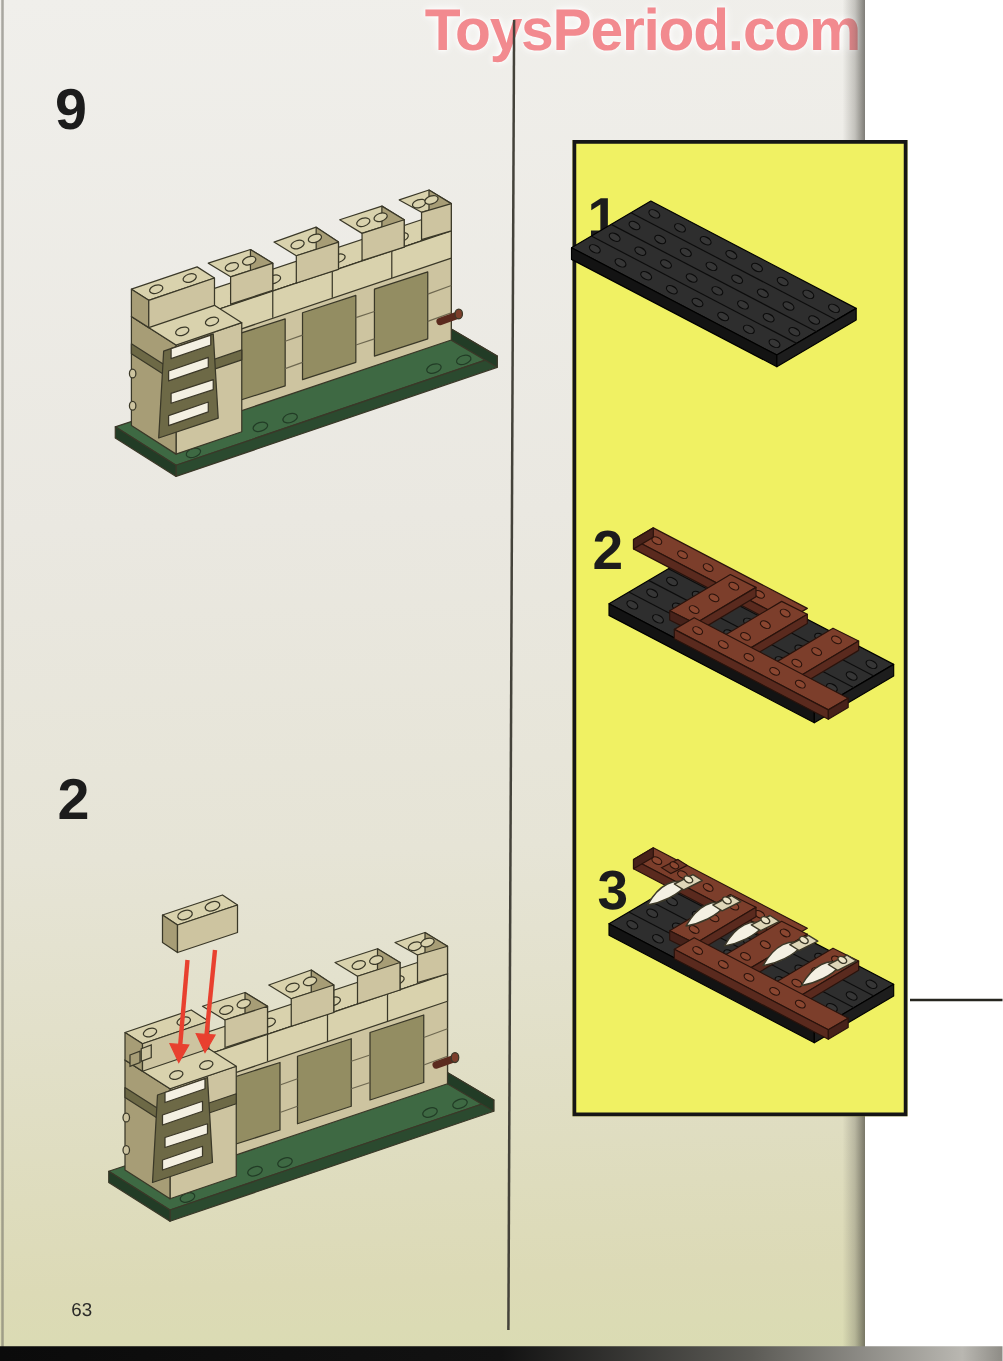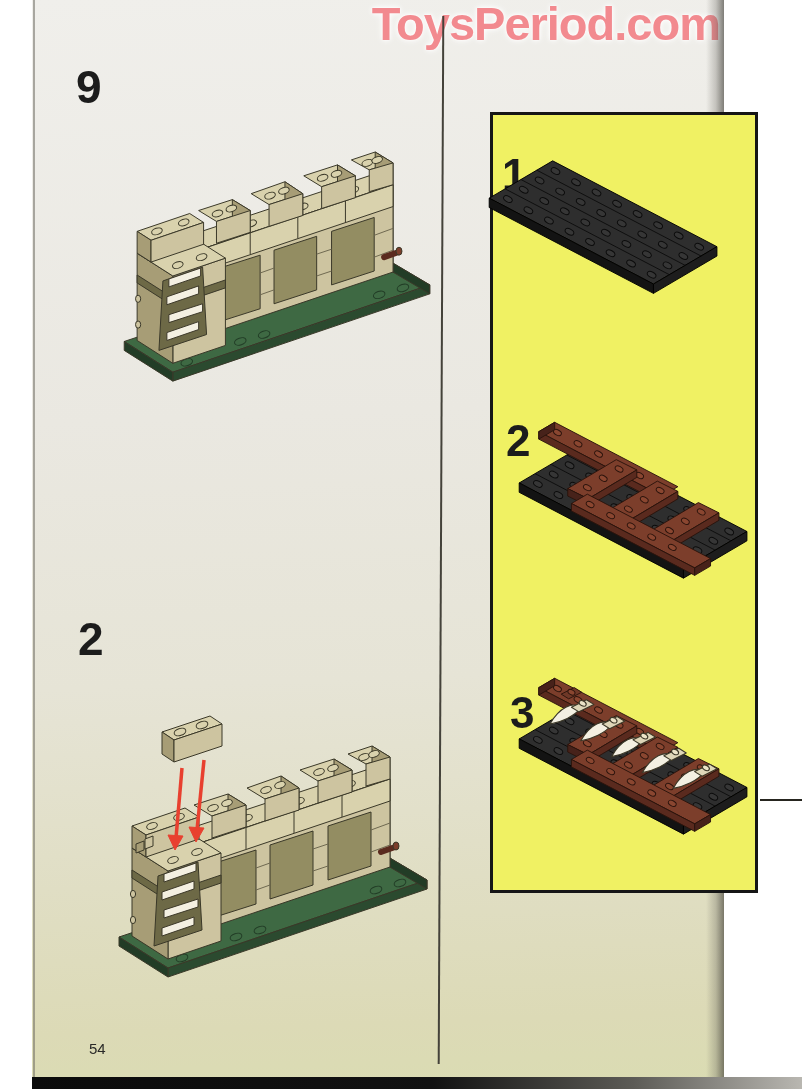--- a/index.html
+++ b/index.html
@@ -9,21 +9,20 @@
     --olive_panel:#938d62; --olive_dark:#6d6946;
     --green_top:#3e6943; --green_side:#2b4a2f; --green_dark:#223c26;
     --black_plate:#2e2e2e; --black_plate_front:#131313; --black_plate_right:#1d1d1d;
     --brown_top:#7c3e2b; --brown_side:#5a2a1e; --brown_dark:#47221a;
     --horn_white:#f4f0e2; --cream:#ded6b8; --arrow_red:#e8402f; --divider:#44423a;
   }
   html,body{margin:0;padding:0;}
   body{width:802px;height:1089px;overflow:hidden;font-family:"Liberation Sans","DejaVu Sans",sans-serif;}
   .page{position:relative;width:692px;height:1089px;
     background:linear-gradient(178deg,var(--paper_top) 0%,var(--paper) 38%,#e6e4d6 62%,#e0dec4 80%,var(--paper_green) 93%,#dadcb2 100%);
-    margin-left:32px;
   }
   .edge-left{position:absolute;left:1px;top:0;width:2px;height:1082px;background:rgba(110,108,98,.55);}
   .edge-right{position:absolute;right:0;top:0;width:18px;height:1089px;
     background:linear-gradient(90deg,rgba(0,0,0,0) 0%,rgba(95,93,86,.30) 55%,rgba(58,56,50,.62) 100%);}
   .bottom-bar{position:absolute;left:0;top:1077px;width:802px;height:12px;
     background:linear-gradient(90deg,#0b0b0b 0%,#121212 50%,#5c5b56 75%,#b9b7b1 96%,#8e8c86 100%);}
   .watermark{position:absolute;top:-4px;right:4px;font-size:47px;font-weight:bold;letter-spacing:-1px;
     color:var(--watermark_pink);
     text-shadow:0 0 2px #fff,0 0 5px rgba(255,255,255,.95),0 0 9px rgba(255,255,255,.8);}
   .vrule{position:absolute;left:408px;top:16px;width:2px;height:1048px;background:var(--divider);transform:rotate(.25deg);}
@@ -312,16 +311,16 @@
         <ellipse cx="98" cy="10" rx="4" ry="2.6" transform="rotate(28 98 10)" fill="#8a4630"></ellipse>
       </g>
       <use href="#horn-model" x="107" y="24"></use>
       <use href="#horn-model" x="140" y="42"></use>
       <use href="#horn-model" x="173" y="59"></use>
       <use href="#horn-model" x="206" y="76"></use>
       <use href="#horn-model" x="239" y="93"></use>
     </g>
   </svg>
 
-  <div class="page-num">54</div>
+  <div class="page-num">63</div>
   <div class="bottom-bar"></div>
 
 </div>
 
 </body></html>

